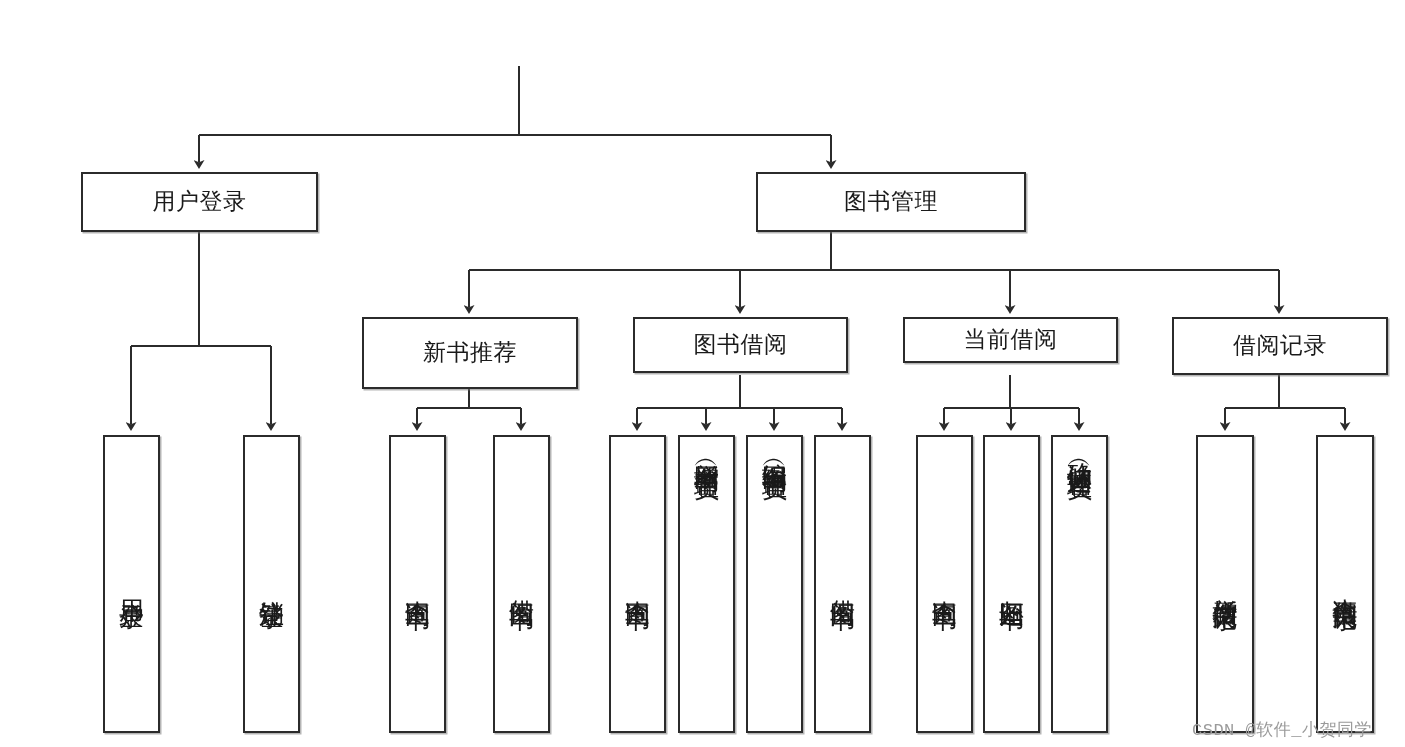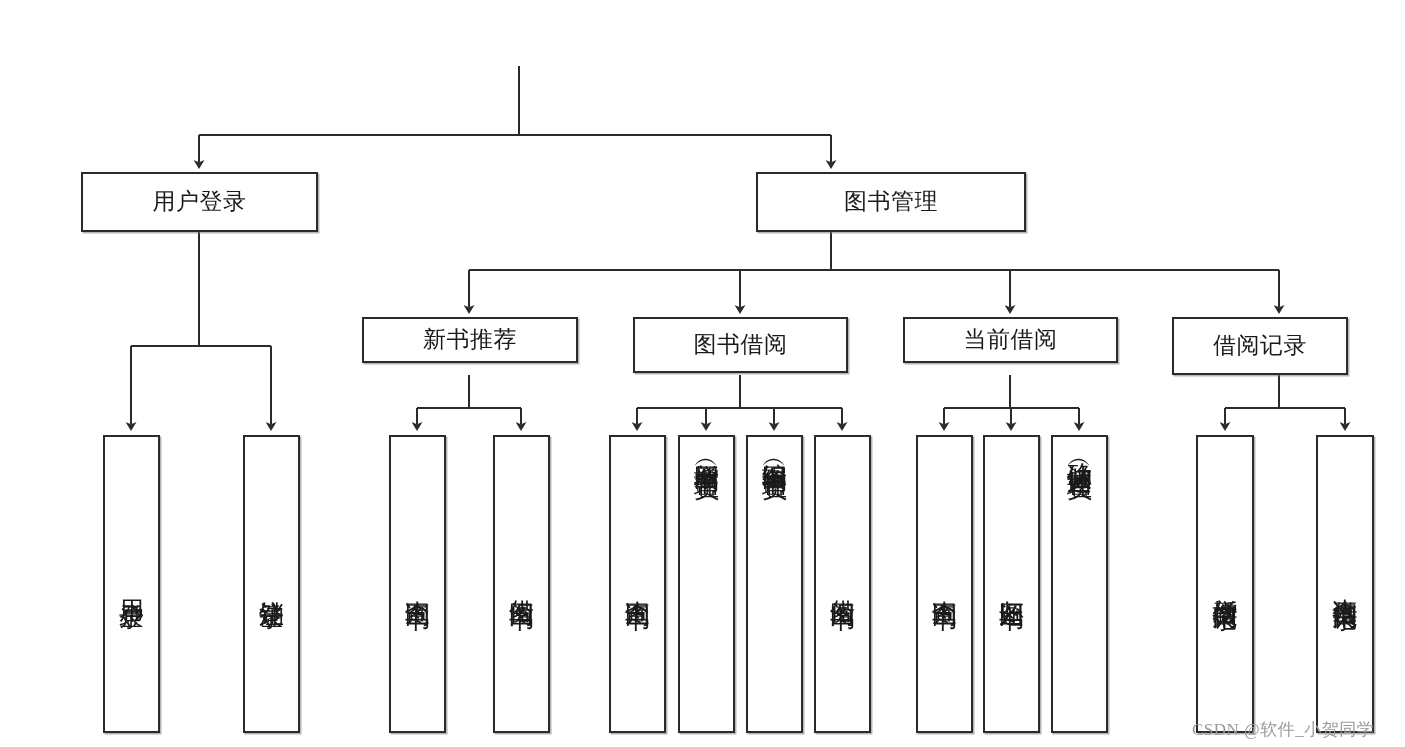--- a/index.html
+++ b/index.html
@@ -60,21 +60,21 @@
     margin: 0 auto;
   }
   .node.v.mid {
     align-items: center;
     padding-top: 0;
   }
   .watermark {
     position: absolute;
     color: #9a9a9a;
     font-size: 17px;
-    font-family: Liberation Serif, serif;
+    font-family: Liberation Mono, monospace;
     white-space: nowrap;
     letter-spacing: 0.5px;
   }
 </style>
 </head>
 <body>
 
 <div id="canvas">
 
   <svg class="wires" viewBox="0 0 1405 747" xmlns="http://www.w3.org/2000/svg">
@@ -128,30 +128,30 @@
   </svg>
 
 
   <div class="node h" style="left:81px; top:172px; width:237px; height:60px;">
     <span class="label">用户登录</span>
   </div>
   <div class="node h" style="left:756px; top:172px; width:270px; height:60px;">
     <span class="label">图书管理</span>
   </div>
 
-  <div class="node h" style="left:362px; top:317px; width:216px; height:46px;">
+  <div class="node h" style="left:362px; top:317px; width:216px; height:72px;">
     <span class="label">新书推荐</span>
   </div>
   <div class="node h" style="left:633px; top:317px; width:215px; height:56px;">
     <span class="label">图书借阅</span>
   </div>
   <div class="node h" style="left:903px; top:317px; width:215px; height:46px;">
     <span class="label">当前借阅</span>
   </div>
-  <div class="node h" style="left:1172px; top:317px; width:176px; height:58px;">
+  <div class="node h" style="left:1172px; top:317px; width:216px; height:58px;">
     <span class="label">借阅记录</span>
   </div>
 
   <div class="node v mid" style="left:103px; top:435px; width:57px; height:298px;">
     <span class="label">用户登录</span>
   </div>
   <div class="node v mid" style="left:243px; top:435px; width:57px; height:298px;">
     <span class="label">注销登录</span>
   </div>
 

